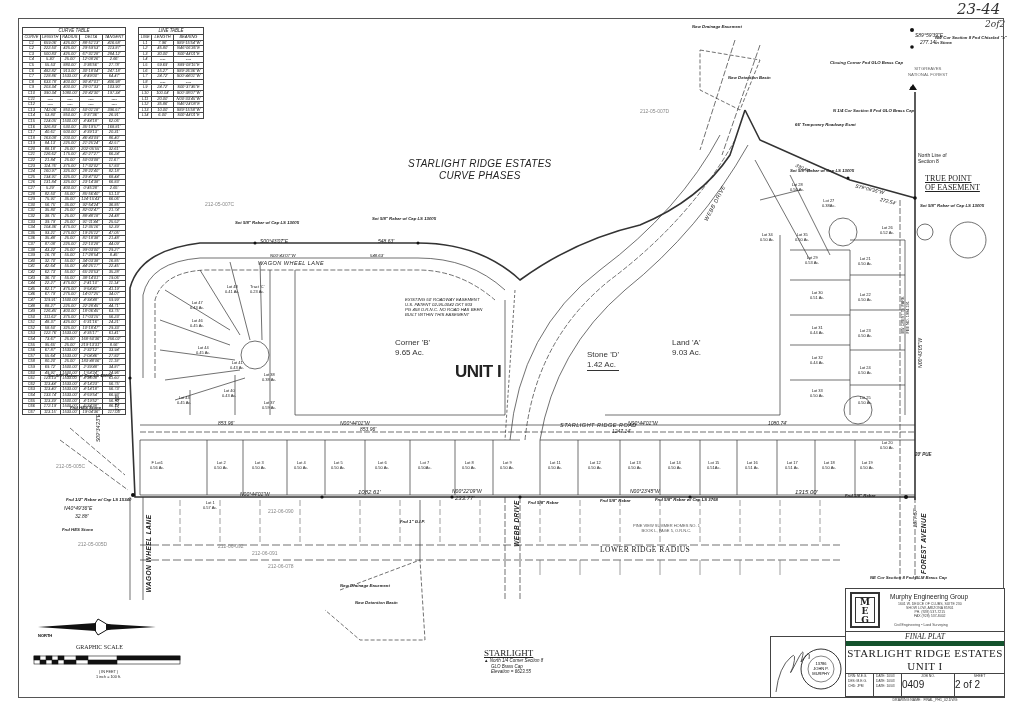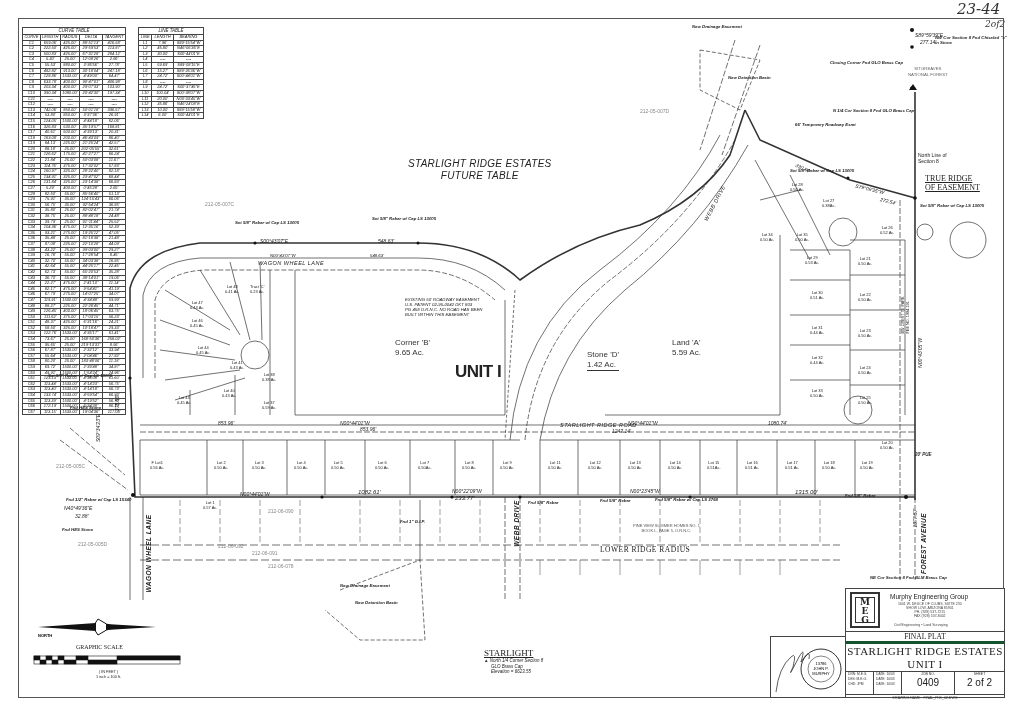--- a/index.html
+++ b/index.html
@@ -17,28 +17,28 @@
   .future{position:absolute;font-size:10px;font-style:italic;text-align:center;line-height:12px;letter-spacing:0.3px;}
   .road{position:absolute;font-size:5.5px;font-style:italic;white-space:nowrap;letter-spacing:0.5px;}
   .lot{position:absolute;font-size:4px;text-align:center;line-height:5px;white-space:nowrap;}
   .title-block{position:absolute;left:845px;top:588px;width:160px;height:110px;border:1px solid #444;box-sizing:border-box;background:#fff;}
   .tb-logo-row{height:42px;border-bottom:1px solid #444;position:relative;}
   .tb-logo{position:absolute;left:4px;top:3px;width:30px;height:36px;border:2px solid #333;box-sizing:border-box;}
   .tb-logo-inner{position:absolute;left:3px;top:3px;right:3px;bottom:3px;border:1px solid #333;font-family:"DejaVu Serif",serif;font-weight:bold;font-size:9px;line-height:9px;text-align:center;}
   .tb-company{position:absolute;left:44px;top:4px;font-size:6.5px;}
   .tb-addr{position:absolute;left:52px;top:13px;font-size:3.5px;line-height:4px;text-align:center;color:#444;}
   .tb-sub{position:absolute;left:48px;top:34px;font-size:3.5px;color:#444;}
-  .tb-final{height:9px;border-bottom:3px solid #14532d;text-align:center;font-family:"Liberation Serif",serif;font-size:7.5px;line-height:9px;}
+  .tb-final{height:9px;border-bottom:5px solid #14532d;text-align:center;font-family:"Liberation Serif",serif;font-size:7.5px;line-height:9px;font-style:italic;}
   .tb-name{height:28px;border-bottom:1px solid #444;text-align:center;font-family:"Liberation Serif",serif;font-size:11px;line-height:13px;letter-spacing:0.5px;padding-top:1px;box-sizing:border-box;}
   .tb-grid{display:flex;height:22px;border-bottom:1px solid #444;}
   .tb-cell{border-right:1px solid #444;position:relative;}
   .tb-cell:last-child{border-right:none;}
   .tb-small{font-size:3.3px;line-height:5px;padding-left:2px;color:#333;white-space:nowrap;}
   .tb-hdr{font-size:3.5px;text-align:center;color:#333;}
-  .tb-big{font-size:10px;text-align:center;line-height:14px;}
+  .tb-big{font-size:10px;line-height:14px;}
   .tb-dwg{font-size:3.5px;text-align:center;line-height:7px;color:#333;}
   .seal-box{position:absolute;left:770px;top:636px;width:75px;height:62px;border:1px solid #444;border-right:none;box-sizing:border-box;}
   .benchmark{position:absolute;left:484px;top:648px;}
   .bm-title{font-family:"Liberation Serif",serif;font-size:9px;text-decoration:underline;}
   .bm-line{font-size:4.5px;font-style:italic;line-height:5.5px;}
   .scale{position:absolute;left:36px;top:645px;}
   .hand{position:absolute;font-family:"DejaVu Serif",serif;font-style:italic;color:#333;}
   .tpob{position:absolute;left:925px;top:174px;font-family:"Liberation Serif",serif;font-size:8px;line-height:9px;text-decoration:underline;}
 </style>
 </head>
@@ -693,32 +693,32 @@
       <tr>
         <td>L14</td>
         <td>6.00'</td>
         <td>S00°44'01"E</td>
       </tr>
     </tbody>
 </table>
 
 <div class="future" style="left:408px;top:158px;">
   <div>STARLIGHT RIDGE ESTATES</div>
-  <div>FUTURE TABLE</div>
+  <div>CURVE PHASES</div>
 </div>
 
 <div class="unit" style="left:455px;top:362px;">UNIT I</div>
 
 <div class="tract" style="left:395px;top:338px;">
   <div>Corner 'B'</div>
   <div>9.65 Ac.</div>
 </div>
 <div class="tract" style="left:672px;top:338px;">
   <div>Land 'A'</div>
-  <div>5.59 Ac.</div>
+  <div>9.03 Ac.</div>
 </div>
 <div class="tract" style="left:587px;top:350px;border-bottom:0.8px solid #333;">
   <div>Stone 'D'</div>
   <div>1.42 Ac.</div>
 </div>
 
 <div class="lbl" style="left:405px;top:297px;line-height:5px;font-size:4.3px;">
   <div>EXISTING 50' ROADWAY EASEMENT</div>
   <div>U.S. PATENT 02-95-0042 DKT 803</div>
   <div>PG 458 O.R.N.C. NO ROAD HAS BEEN</div>
@@ -781,21 +781,21 @@
 
 <div class="lbl" style="left:908px;top:66px;font-style:normal;color:#666;text-align:center;font-size:4.3px;line-height:5.5px;">
   <div>SITGREAVES</div>
   <div>NATIONAL FOREST</div>
 </div>
 <div class="lbl" style="left:918px;top:152px;font-style:normal;font-size:5px;line-height:6px;">
   <div>North Line of</div>
   <div>Section 8</div>
 </div>
 <div class="tpob">
-  <div>TRUE RIDGE</div>
+  <div>TRUE POINT</div>
   <div>OF EASEMENT</div>
 </div>
 <div class="lbl lbl-b" style="left:692px;top:24px;font-size:4.3px;">New Drainage Easement</div>
 <div class="lbl lbl-b" style="left:728px;top:75px;font-size:4.3px;">New Detention Basin</div>
 <div class="lbl lbl-b" style="left:795px;top:122px;font-size:4.3px;">66' Temporary Roadway Esmt</div>
 <div class="lbl lbl-b" style="left:355px;top:600px;font-size:4.3px;">New Detention Basin</div>
 <div class="lbl lbl-b" style="left:340px;top:583px;font-size:4.3px;">New Drainage Easement</div>
 <div class="lbl" style="left:633px;top:523px;font-style:normal;color:#555;text-align:center;font-size:4px;line-height:5px;">
   <div>PINE VIEW SUMMER HOMES NO. 1</div>
   <div>BOOK L, PAGE 5, O.R.N.C.</div>

